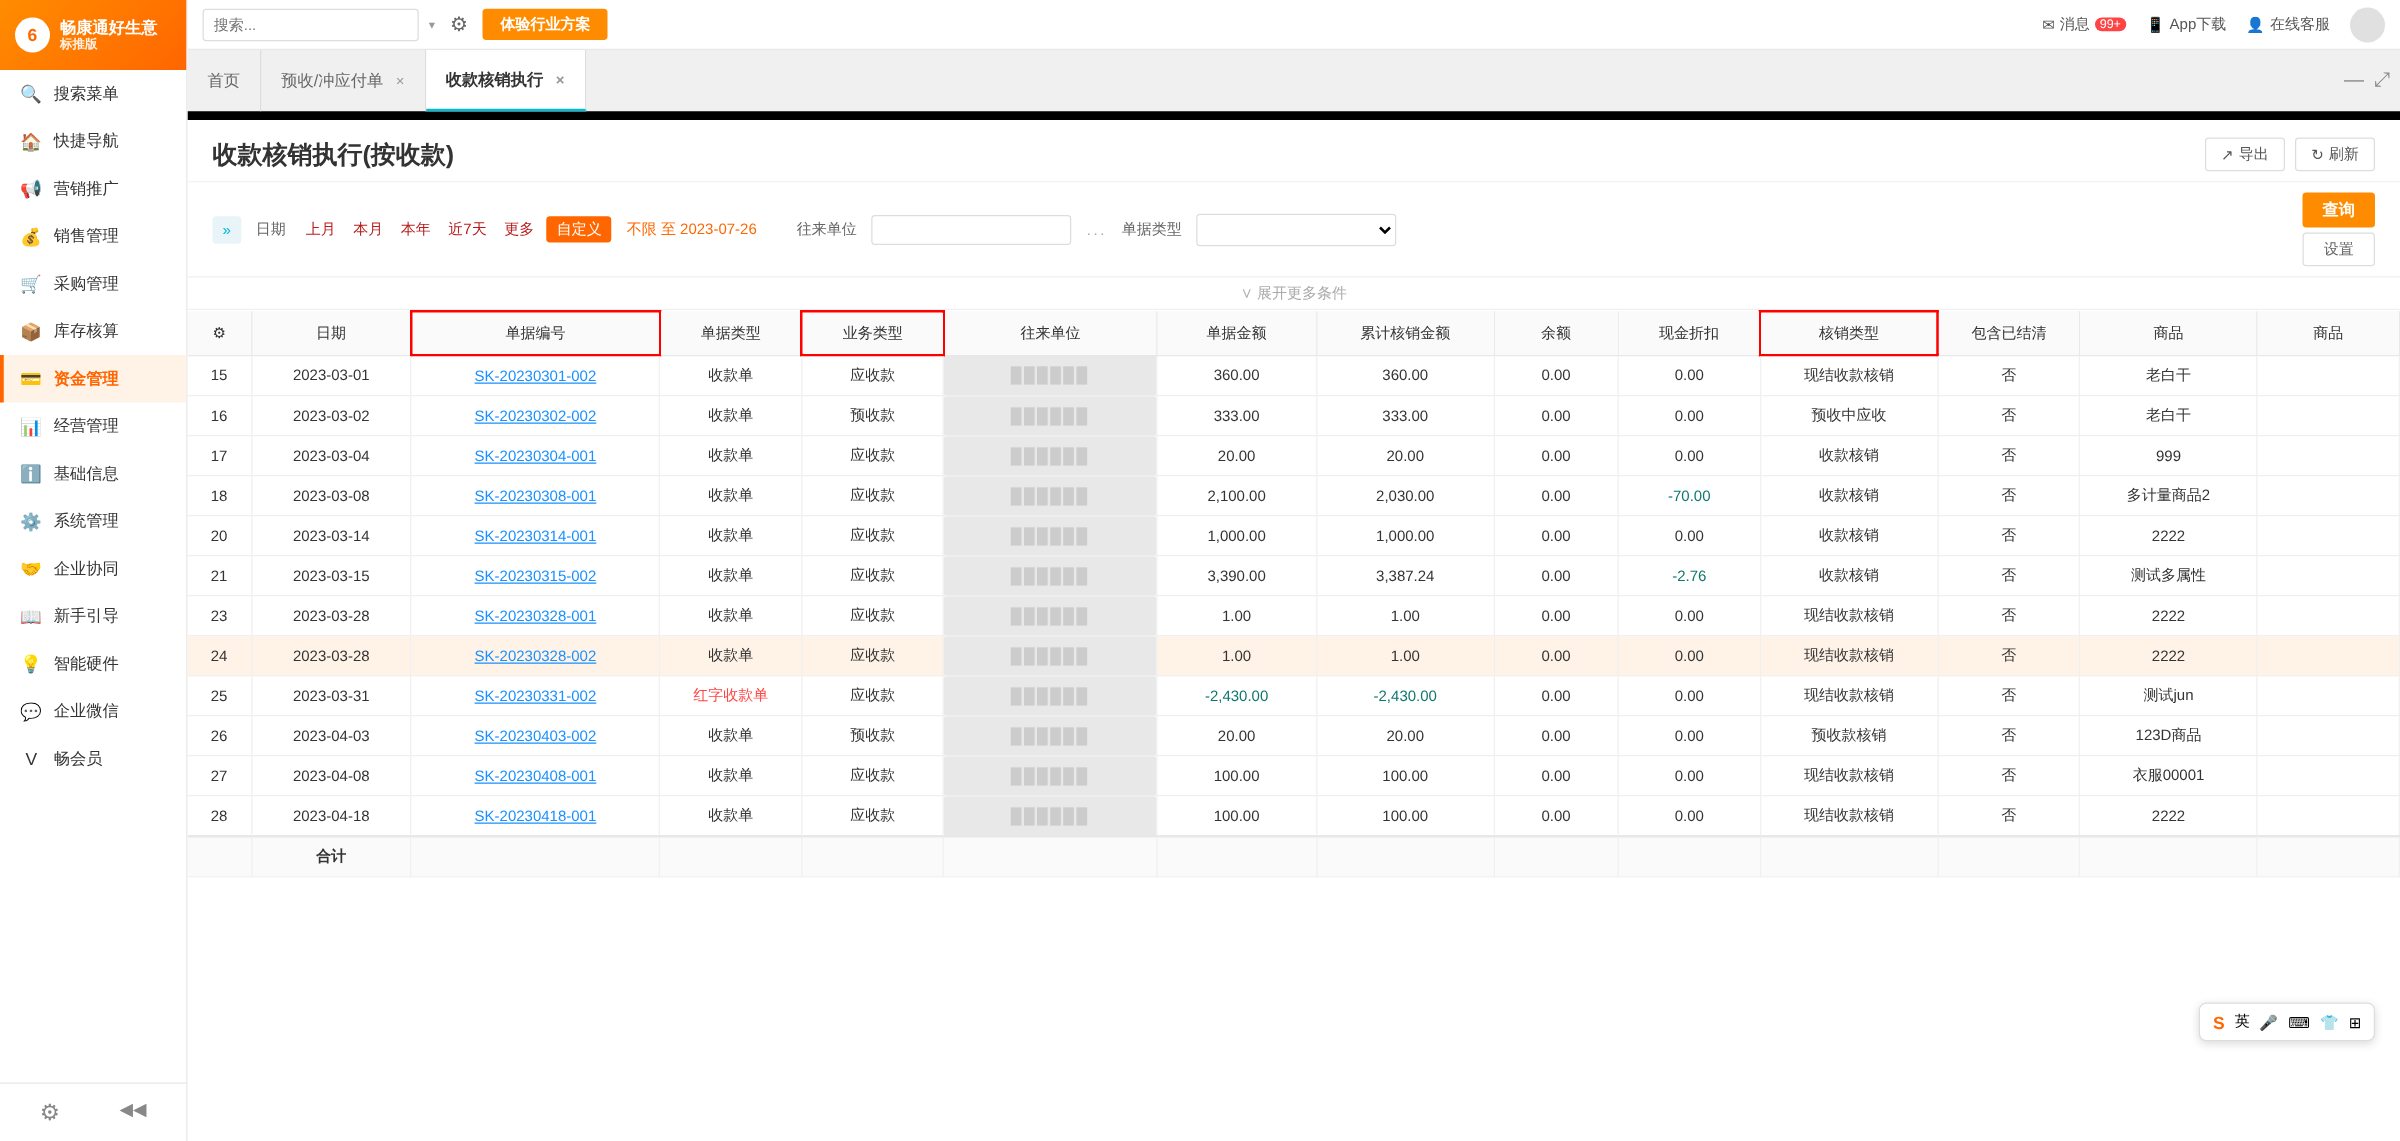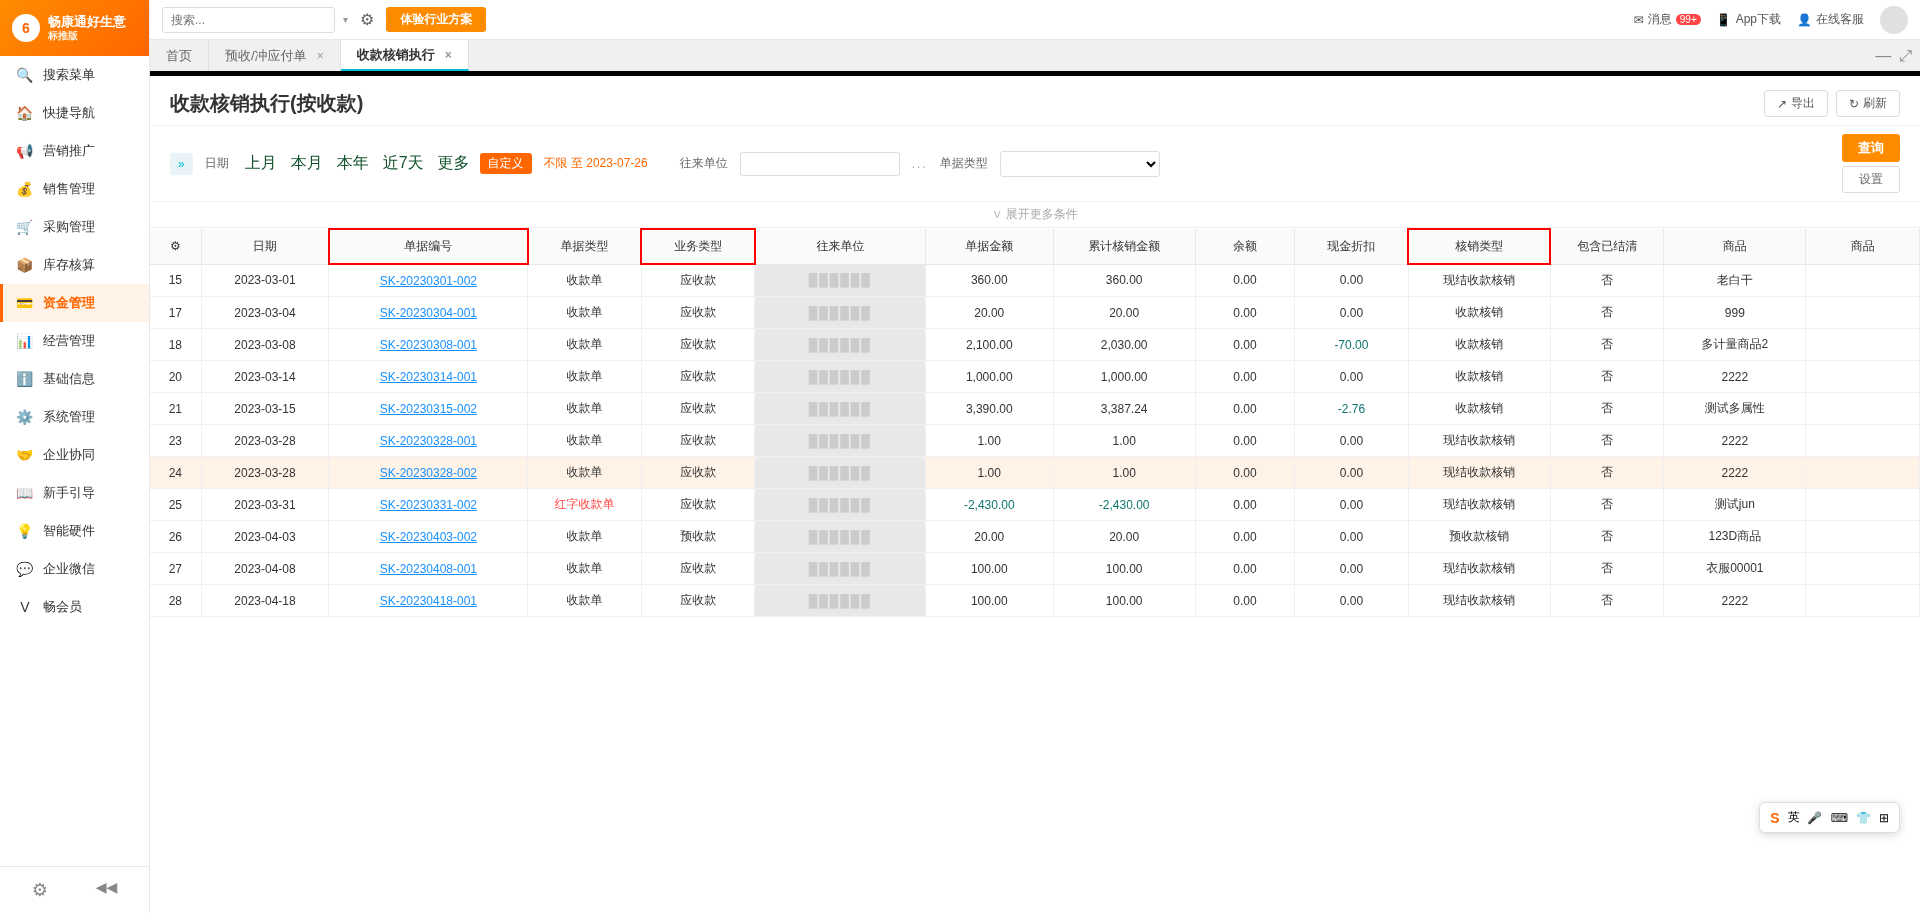--- a/index.html
+++ b/index.html
@@ -24,42 +24,42 @@
     .topbar-input { flex: 0 0 160px; height: 26px; border: 1px solid #ddd; border-radius: 3px; padding: 0 8px; font-size: 12px; color: #999; }
     .topbar-arrow { color: #999; font-size: 10px; }
     .topbar-gear { color: #666; cursor: pointer; font-size: 16px; margin: 0 4px; }
     .topbar-btn-orange { background: #ff8c00; color: white; border: none; padding: 4px 14px; border-radius: 3px; cursor: pointer; font-size: 12px; font-weight: bold; }
     .topbar-right { margin-left: auto; display: flex; align-items: center; gap: 16px; }
     .topbar-right-item { display: flex; align-items: center; gap: 4px; color: #555; cursor: pointer; font-size: 12px; }
     .notif-badge { background: #ff4444; color: white; border-radius: 8px; font-size: 10px; padding: 0 4px; min-width: 16px; text-align: center; }
     .topbar-avatar { width: 28px; height: 28px; background: #ddd; border-radius: 50%; }
 
     
-    .tabbar { height: 36px; background: #f0f0f0; display: flex; align-items: stretch; border-bottom: 5px solid #000000; flex-shrink: 0; }
+    .tabbar { height: 56px; background: #f0f0f0; display: flex; align-items: stretch; border-bottom: 7px solid #000000; flex-shrink: 0; }
     .tab { display: flex; align-items: center; padding: 0 16px; cursor: pointer; font-size: 13px; color: #666; border-right: 1px solid #ddd; gap: 6px; white-space: nowrap; }
     .tab.active { background: white; color: #333; font-weight: bold; border-bottom: 2px solid #00bcd4; }
     .tab .tab-close { color: #999; font-size: 12px; margin-left: 4px; cursor: pointer; }
     .tab-spacer { flex: 1; }
     .tab-actions { display: flex; align-items: center; padding: 0 8px; gap: 8px; color: #888; cursor: pointer; font-size: 16px; }
 
     
     .page-content { flex: 1; overflow: auto; padding: 0; background: white; }
 
     
     .page-header { padding: 14px 20px 8px; border-bottom: 1px solid #f0f0f0; display: flex; align-items: center; justify-content: space-between; }
     .page-title { font-size: 20px; font-weight: bold; color: #333; }
     .page-actions { display: flex; gap: 8px; }
     .action-btn { border: 1px solid #ddd; background: white; padding: 4px 12px; border-radius: 3px; cursor: pointer; font-size: 12px; color: #555; display: flex; align-items: center; gap: 4px; }
 
     
     .filter-bar { padding: 8px 20px; background: #fff; border-bottom: 1px solid #f0f0f0; display: flex; align-items: center; gap: 12px; flex-wrap: wrap; }
     .filter-expand-btn { background: #e8f4f8; border: none; color: #00bcd4; padding: 4px 8px; border-radius: 3px; cursor: pointer; font-size: 12px; }
     .filter-label { color: #666; font-size: 12px; }
     .filter-dates { display: flex; gap: 6px; align-items: center; }
-    .filter-date-btn { border: none; background: none; color: #14532d; cursor: pointer; font-size: 16px; padding: 2px 4px; }
+    .filter-date-btn { border: none; background: none; color: #b91c1c; cursor: pointer; font-size: 12px; padding: 2px 4px; }
     .filter-date-custom { background: #ff6600; color: white; border: none; padding: 2px 8px; border-radius: 3px; font-size: 12px; cursor: pointer; }
     .filter-date-range { color: #ff6600; font-size: 12px; }
     .filter-input { border: 1px solid #ddd; padding: 4px 8px; border-radius: 3px; font-size: 12px; width: 160px; }
     .filter-select { border: 1px solid #ddd; padding: 4px 8px; border-radius: 3px; font-size: 12px; width: 160px; background: white; }
     .filter-dots { color: #aaa; letter-spacing: 2px; }
     .filter-query-btn { background: #ff8c00; color: white; border: none; padding: 5px 16px; border-radius: 3px; cursor: pointer; font-size: 13px; font-weight: bold; }
     .filter-set-btn { background: white; color: #666; border: 1px solid #ddd; padding: 4px 12px; border-radius: 3px; cursor: pointer; font-size: 12px; }
 
     
     .expand-more-bar { text-align: center; padding: 4px; color: #aaa; font-size: 12px; cursor: pointer; border-bottom: 1px solid #f0f0f0; }
@@ -289,20 +289,36 @@
               <td>360.00</td>
               <td>360.00</td>
               <td>0.00</td>
               <td>0.00</td>
               <td>现结收款核销</td>
               <td>否</td>
               <td>老白干</td>
               <td></td>
             </tr>
             <tr>
+              <td>16</td>
+              <td>2023-03-02</td>
+              <td class="link-cell" style="cursor: pointer;">SK-20230302-002</td>
+              <td>收款单</td>
+              <td>预收款</td>
+              <td style="color: rgb(204, 204, 204); letter-spacing: 2px; background-color: rgb(232, 232, 232); border-radius: 2px;">██████</td>
+              <td>333.00</td>
+              <td>333.00</td>
+              <td>0.00</td>
+              <td>0.00</td>
+              <td>预收中应收</td>
+              <td>否</td>
+              <td>老白干</td>
+              <td></td>
+            </tr>
+            <tr>
               <td>17</td>
               <td>2023-03-04</td>
               <td class="link-cell" style="cursor: pointer;">SK-20230304-001</td>
               <td>收款单</td>
               <td>应收款</td>
               <td style="color: rgb(204, 204, 204); letter-spacing: 2px; background-color: rgb(232, 232, 232); border-radius: 2px;">██████</td>
               <td>20.00</td>
               <td>20.00</td>
               <td>0.00</td>
               <td>0.00</td>
@@ -446,20 +462,36 @@
               <td>收款单</td>
               <td>应收款</td>
               <td style="color: rgb(204, 204, 204); letter-spacing: 2px; background-color: rgb(232, 232, 232); border-radius: 2px;">██████</td>
               <td>100.00</td>
               <td>100.00</td>
               <td>0.00</td>
               <td>0.00</td>
               <td>现结收款核销</td>
               <td>否</td>
               <td>2222</td>
+              <td></td>
+            </tr>
+            <tr class="total-row">
+              <td></td>
+              <td>合计</td>
+              <td></td>
+              <td></td>
+              <td></td>
+              <td></td>
+              <td></td>
+              <td></td>
+              <td></td>
+              <td></td>
+              <td></td>
+              <td></td>
+              <td></td>
               <td></td>
             </tr>
           </tbody>
       </table>
     </div>
 
   </div>
 </div>
 
 <div class="floating-toolbar">

